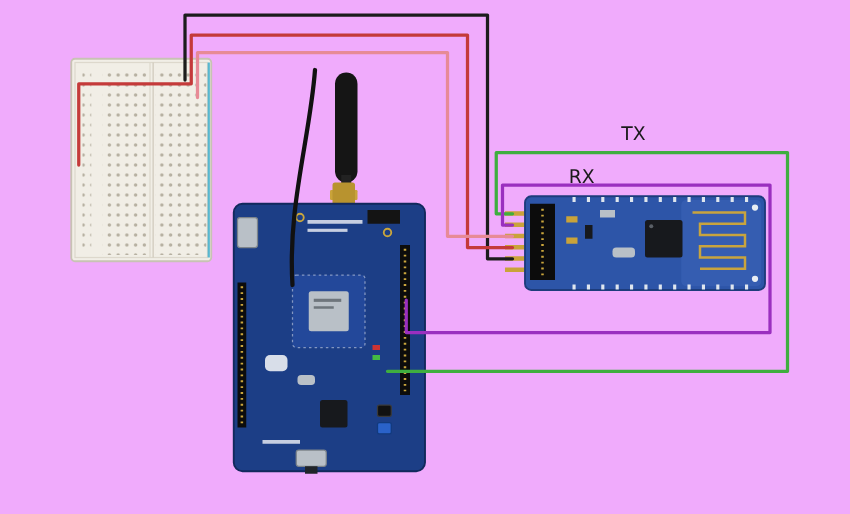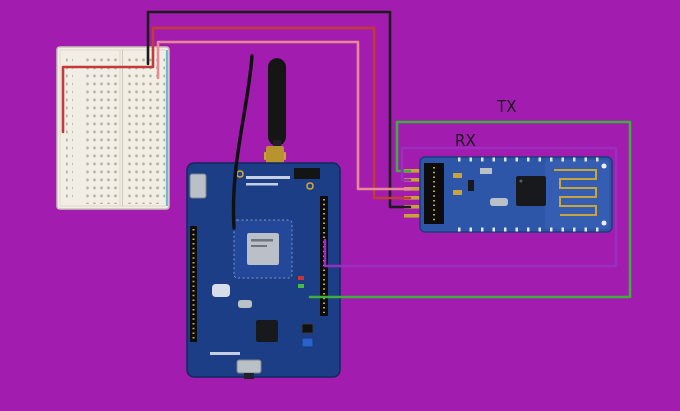--- a/index.html
+++ b/index.html
@@ -1,19 +1,19 @@
 <!DOCTYPE html>
 <html><head>
 <meta charset="utf-8">
 <style>
   html,body { margin:0; padding:0; background:#ffffff; }
   .canvas {
     position:relative;
     width:680px; height:411px;
-    background:#a21caf;
+    background:#f0abfc;
     overflow:hidden;
     font-family:"DejaVu Sans", sans-serif;
   }
   svg { display:block; }
   .wire { fill:none; stroke-width:2.6; stroke-linecap:round; stroke-linejoin:round; }
   .wire-thick { fill:none; stroke-width:3.4; stroke-linecap:round; stroke-linejoin:round; }
   .signal-label { font-family:"DejaVu Sans", sans-serif; font-size:15px; }
   .silk { fill:#ffffff; opacity:0.75; }
   .pin-dash { stroke:#caa63c; stroke-width:2; stroke-dasharray:1.5 3.2; }
   .castellation { stroke:#dfe6ee; stroke-width:4; stroke-dasharray:2.5 9; }

